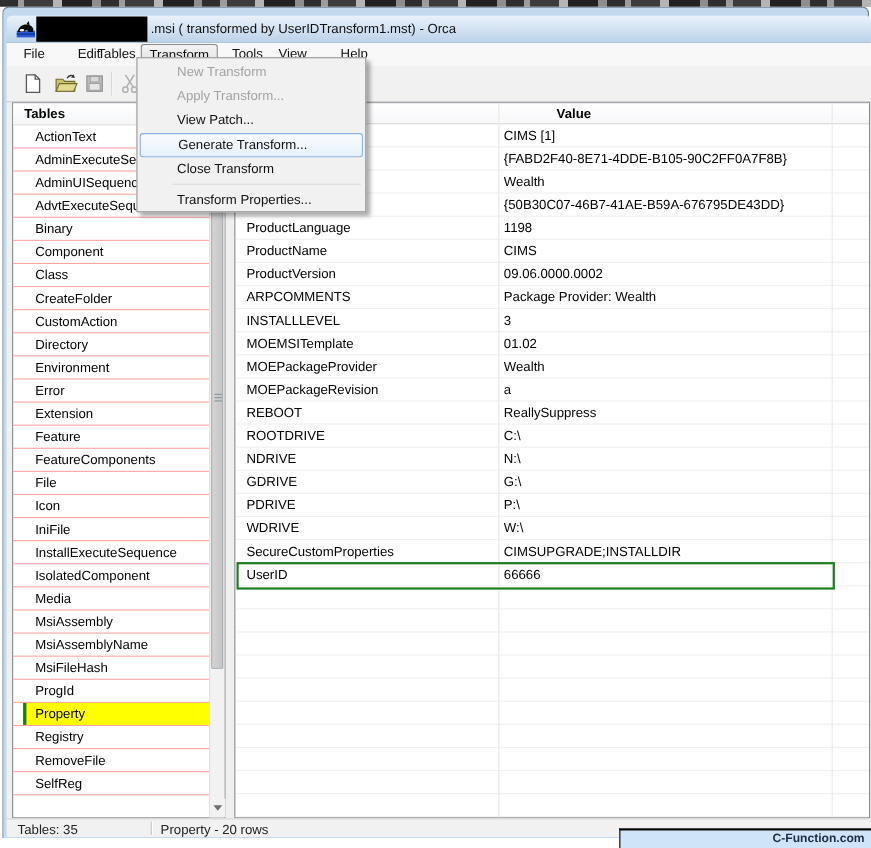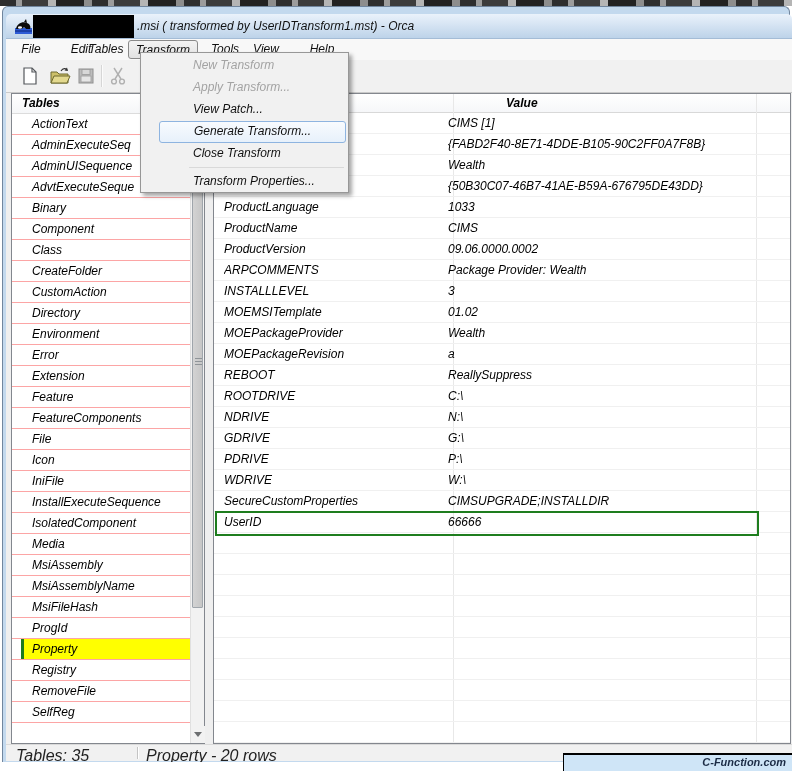--- a/index.html
+++ b/index.html
@@ -1,21 +1,20 @@
 <!DOCTYPE html>
 <html><head>
 <meta charset="utf-8">
 <style>
   * { margin:0; padding:0; box-sizing:border-box; }
   html,body { background:#fff; }
   #canvas {
     position:relative; width:792px; height:771px; overflow:hidden;
     font-family:"Liberation Sans", sans-serif; font-size:12px; color:#1a1a1a;
     background:#fff;
-    font-style:italic;
   }
   
   #top-strip {
     position:absolute; left:0; top:0; width:792px; height:6px; background:#8a8a8a;
     background-image:repeating-linear-gradient(90deg,#2e2e2e 0 16px,#9c9c9c 16px 22px,#3c3c3c 22px 48px,#b5b5b5 48px 56px,#222 56px 84px,#8d8d8d 84px 92px);
   }
   
   #win {
     position:absolute; left:2px; top:6px; width:788px; height:756px;
     background:#c3d9ee; border:1px solid #71869e; border-bottom:none;
@@ -95,35 +94,35 @@
   #prop-header { position:absolute; left:0; top:0; width:576px; height:19px;
     background:linear-gradient(180deg,#ffffff,#f6f7f9); border-bottom:1px solid #d8d8d8; }
   .hdr-cell { position:absolute; top:0; height:19px; line-height:18px; font-weight:bold; color:#000; }
   #hdr-prop { left:10px; width:220px; }
   #hdr-value { left:244px; width:290px;margin-left:48px; }
   .vline { position:absolute; top:0; bottom:0; width:1px; background:#e8e8e8; }
   #vline1 { left:239px; } #vline2 { left:542px; }
   #prop-rows { position:absolute; left:0; top:19px; width:576px; height:630px; overflow:hidden; }
   .prop-row { position:relative; width:576px; height:21px; line-height:20px; border-bottom:1px solid #f0f0f0; color:#000; }
   .prop-row .c1 { position:absolute; left:10px; top:0; width:225px; white-space:nowrap; overflow:hidden; }
-  .prop-row .c2 { position:absolute; left:234px; top:0; width:295px; white-space:nowrap; overflow:hidden; }
+  .prop-row .c2 { position:absolute; left:244px; top:0; width:295px; white-space:nowrap; overflow:hidden; }
   .prop-row.green::after { content:""; position:absolute; left:1px; top:-1px; width:540px; height:21px; border:2px solid #1e7d1e; z-index:4; }
   
   #statusbar {
     position:absolute; left:3px; top:737px; width:786px; height:17px;
-    background:#f1f1f1; border-top:1px solid #dadada; color:#222; font-size:16px;
+    background:#f1f1f1; border-top:1px solid #dadada; color:#222; font-size:12px;
   }
   #status-left { position:absolute; left:10px; top:2px; }
   #status-sep { position:absolute; left:131px; top:2px; height:12px; width:2px; border-left:1px solid #c4c4c4; border-right:1px solid #ffffff; }
   #status-mid { position:absolute; left:140px; top:2px; }
   
   #transform-menu {
-    position:absolute; left:140px; top:52px; width:209px; height:141px;
+    position:absolute; left:124px; top:52px; width:209px; height:141px;
     background:#f1f1f1; border:1px solid #979797;
-    box-shadow:3px 3px 4px rgba(0,0,0,0.35); z-index:60; padding-top:2px;padding-left:16px;
+    box-shadow:3px 3px 4px rgba(0,0,0,0.35); z-index:60; padding-top:2px;
   }
   .menu-item { position:relative; height:22px; line-height:21px; padding-left:36px; color:#111; white-space:nowrap; }
   .menu-item.disabled { color:#a3a3a3; }
   .menu-item.hover {
     border:1px solid #8eb4e0; border-radius:3px;
     background:linear-gradient(180deg,#f8fbfe,#e7f1fb);
     margin:0 2px; padding-left:34px; line-height:19px;
   }
   .menu-sep { height:6px; position:relative; }
   .menu-sep::after { content:""; position:absolute; left:32px; right:4px; top:2px; border-top:1px solid #d9d9d9; }
@@ -269,21 +268,21 @@
           <div class="prop-row">
             <span class="c1"></span>
             <span class="c2">Wealth</span>
           </div>
           <div class="prop-row">
             <span class="c1"></span>
             <span class="c2">{50B30C07-46B7-41AE-B59A-676795DE43DD}</span>
           </div>
           <div class="prop-row">
             <span class="c1">ProductLanguage</span>
-            <span class="c2">1033</span>
+            <span class="c2">1198</span>
           </div>
           <div class="prop-row">
             <span class="c1">ProductName</span>
             <span class="c2">CIMS</span>
           </div>
           <div class="prop-row">
             <span class="c1">ProductVersion</span>
             <span class="c2">09.06.0000.0002</span>
           </div>
           <div class="prop-row">

